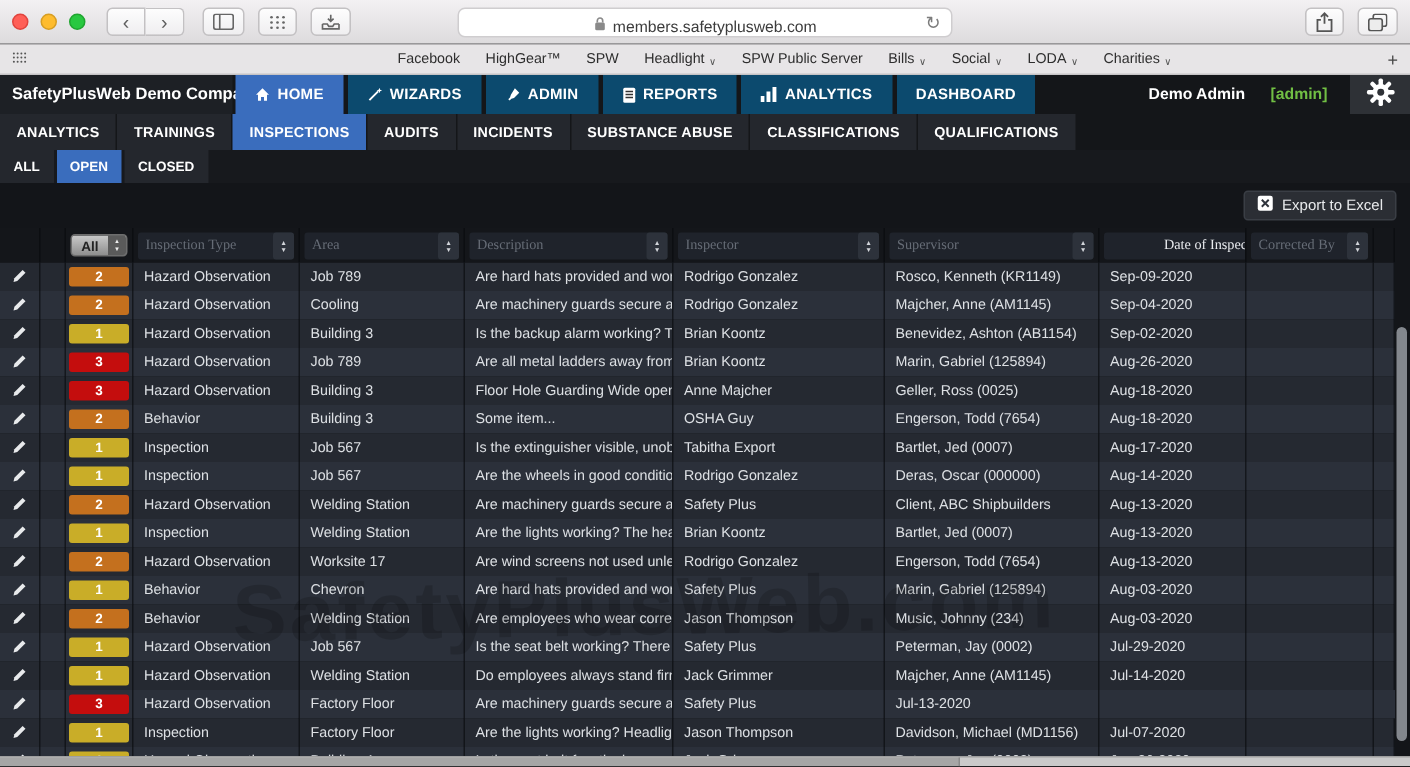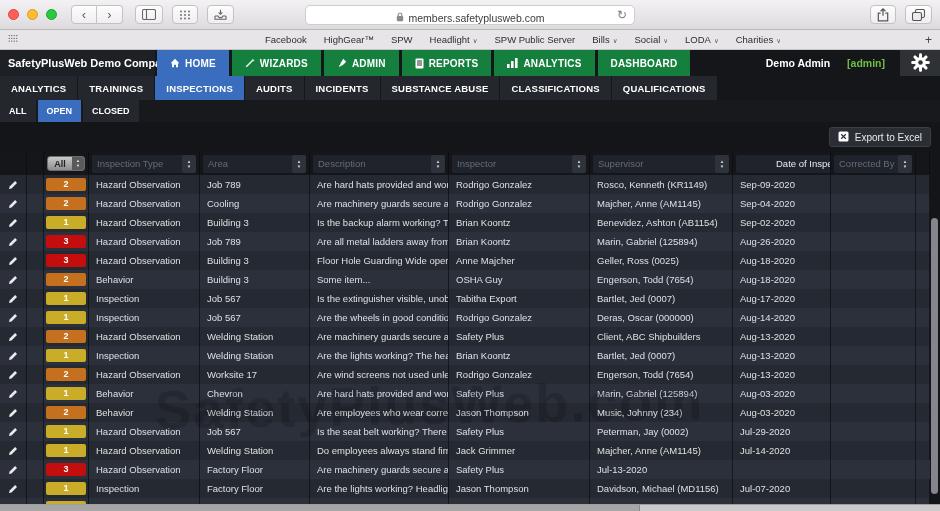--- a/index.html
+++ b/index.html
@@ -35,21 +35,21 @@
   .bm-list{display:flex;gap:17px;margin-left:247px;align-items:center;}
   .bm-item{display:flex;align-items:center;gap:3px;white-space:nowrap;cursor:default;}
   .bm-caret{font-size:6.5px;color:#555;position:relative;top:1px;}
   .bm-plus{margin-left:auto;color:#444;font-size:12px;}
 
   
   .app-header{position:absolute;top:50px;left:0;right:0;height:26px;background:#141619;display:flex;align-items:stretch;}
   .company{width:155px;background:#1d2025;color:#fff;font-size:11px;font-weight:bold;
     display:flex;align-items:center;padding-left:8px;white-space:nowrap;}
   .main-nav{display:flex;gap:3px;margin-left:2px;}
-  .nav-btn{display:flex;align-items:center;gap:5px;padding:0 13px;background:#15803d;color:#fff;
+  .nav-btn{display:flex;align-items:center;gap:5px;padding:0 13px;background:#0c4a6e;color:#fff;
     font-size:10px;font-weight:bold;letter-spacing:.2px;cursor:pointer;}
   .nav-btn.active{background:var(--accent,#3a6dbd);}
   .nav-ic{display:inline-flex;align-items:center;}
   .user-area{margin-left:auto;display:flex;align-items:center;gap:5px;font-size:10.5px;color:#fff;font-weight:bold;}
   .role{color:var(--admin-green,#71bf44);font-weight:bold;padding-left:12px;}
   .gear-box{width:40px;height:26px;background:#2e3136;display:flex;align-items:center;justify-content:center;margin-left:10px;cursor:pointer;}
 
   
   .subnav{position:absolute;top:76px;left:0;right:0;height:24px;background:#141619;display:flex;gap:1px;}
   .subnav-item{display:flex;align-items:center;padding:0 11px;background:#24272d;color:#fff;
@@ -66,21 +66,21 @@
   .content{position:absolute;top:122px;left:0;right:0;bottom:0;background:#131519;}
   .export-btn{position:absolute;top:5px;right:9px;height:20px;background:#2b2e34;border:1px solid #3a3e45;
     border-radius:3px;color:#e8eaec;font-size:10px;display:flex;align-items:center;gap:6px;padding:0 8px;cursor:pointer;}
 
   
   .grid-row{display:grid;grid-template-columns:27px 17px 45px 111px 110px 139px 141px 143px 98px 85px 14px;width:930px;}
   .grid-row>*{border-right:1px solid rgba(8,10,13,.65);overflow:hidden;}
   .thead{position:absolute;top:30px;left:0;height:23px;background:#14161a;}
   .hcell{position:relative;display:flex;align-items:center;padding:0 2px;}
   .filter{flex:1;height:18px;background:#1f232b;border-radius:2px;display:flex;align-items:center;margin:0 1px;}
-  .flabel{flex:1;font-size:9.5px;color:#666c76;padding-left:5px;white-space:nowrap;overflow:hidden;}
+  .flabel{flex:1;font-size:9.5px;color:#666c76;padding-left:5px;white-space:nowrap;overflow:hidden;font-family:Liberation Serif, serif;}
   .filter.sorted .flabel{color:#e8eaee;padding-left:40px;}
   .spin{width:14px;align-self:stretch;background:#2d323b;border-radius:2px;display:flex;flex-direction:column;
     align-items:center;justify-content:center;color:#d2d5da;font-size:4.5px;line-height:5px;cursor:pointer;}
   .sort-arrow{position:absolute;bottom:-8px;left:58%;color:#9aa0a8;font-size:9px;z-index:6;}
   .all-select{flex:1;height:15px;margin:0 1px;border-radius:3px;
     background:linear-gradient(#c9c9c9,#8e8e8e);display:flex;align-items:center;cursor:pointer;
     border:1px solid #6d6d6d;}
   .all-label{flex:1;text-align:center;font-size:9px;font-weight:bold;color:#222;}
   .all-spin{width:12px;align-self:stretch;background:#5a5a5a;border-radius:0 2px 2px 0;display:flex;
     flex-direction:column;align-items:center;justify-content:center;color:#eee;font-size:4px;line-height:4.5px;}

